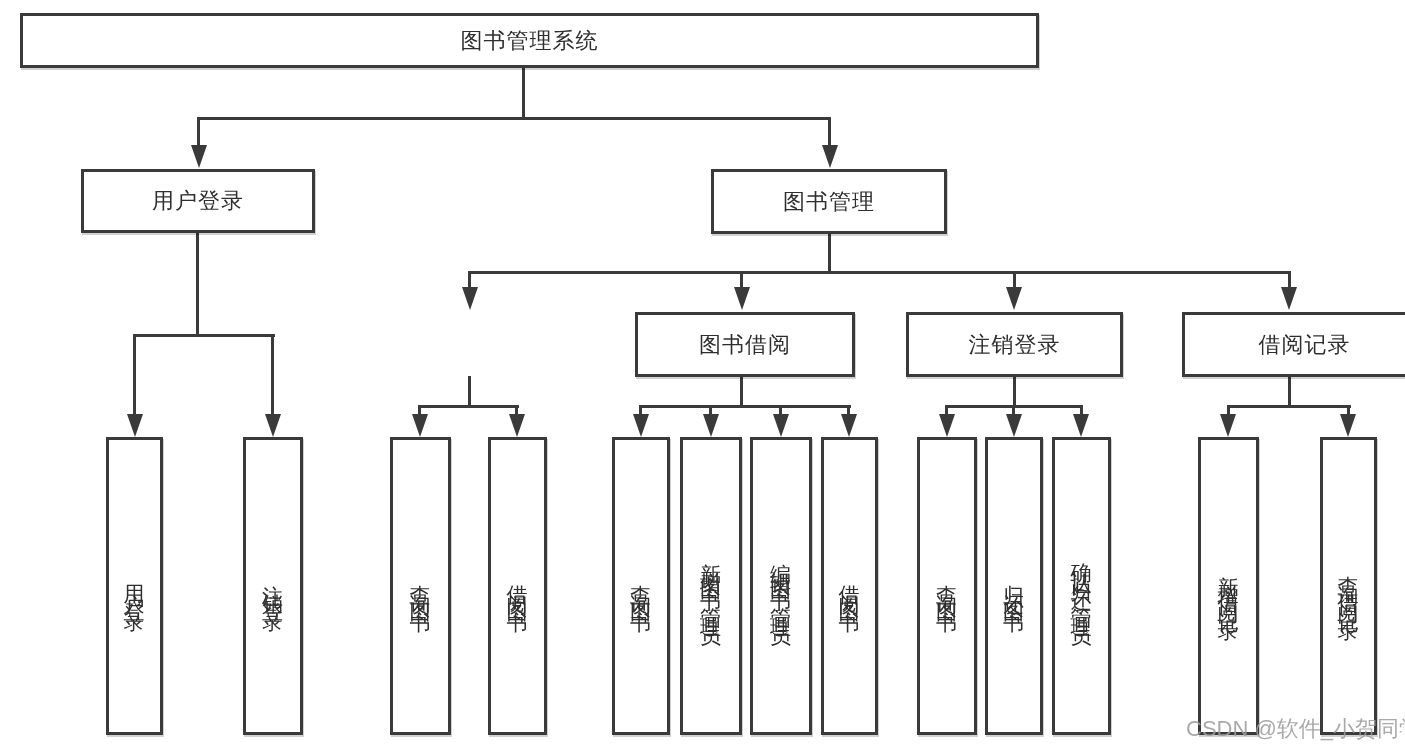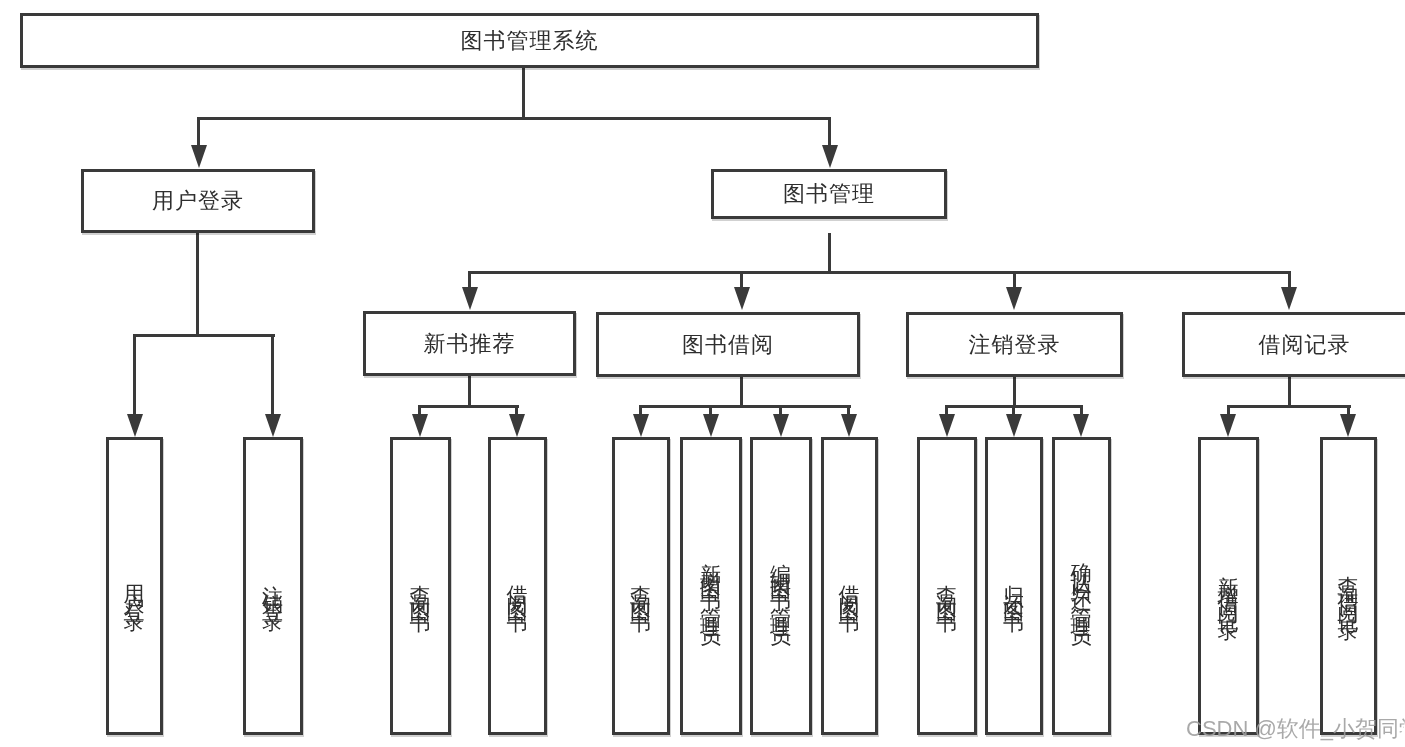--- a/index.html
+++ b/index.html
@@ -133,28 +133,25 @@
   <div class="vline" style="left:1347px;top:405px;height:10px"></div>
   <div class="arrow" style="left:1340px;top:414px"></div>
 
   <div class="box hbox" style="left:20px;top:13px;width:1019px;height:55px">
     <span class="lbl">图书管理系统</span>
   </div>
 
   <div class="box hbox" style="left:81px;top:169px;width:234px;height:64px">
     <span class="lbl">用户登录</span>
   </div>
-  <div class="box hbox" style="left:711px;top:169px;width:236px;height:50px">
+  <div class="box hbox" style="left:711px;top:169px;width:236px;height:65px">
     <span class="lbl">图书管理</span>
   </div>
 
-  <div class="box hbox" style="left:363px;top:311px;width:213px;height:65px">
-    <span class="lbl">新书推荐</span>
-  </div>
-  <div class="box hbox" style="left:596px;top:312px;width:264px;height:65px">
+  <div class="box hbox" style="left:635px;top:312px;width:220px;height:65px">
     <span class="lbl">图书借阅</span>
   </div>
   <div class="box hbox" style="left:906px;top:312px;width:217px;height:65px">
     <span class="lbl">注销登录</span>
   </div>
   <div class="box hbox" style="left:1182px;top:312px;width:245px;height:65px">
     <span class="lbl">借阅记录</span>
   </div>
 
   <div class="box vbox" style="left:106px;top:437px;width:57px;height:298px">

